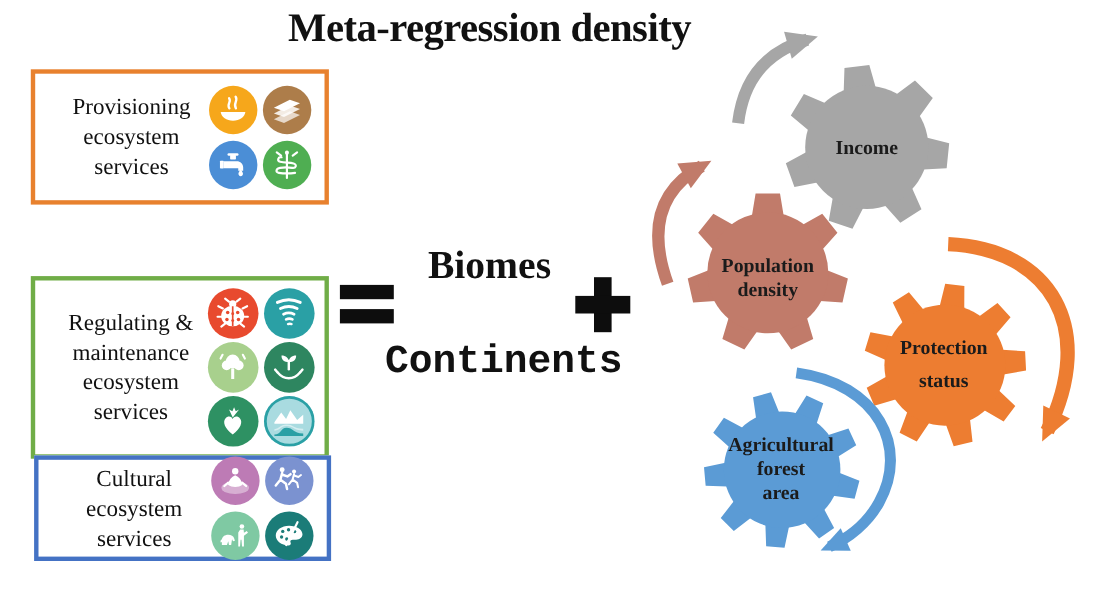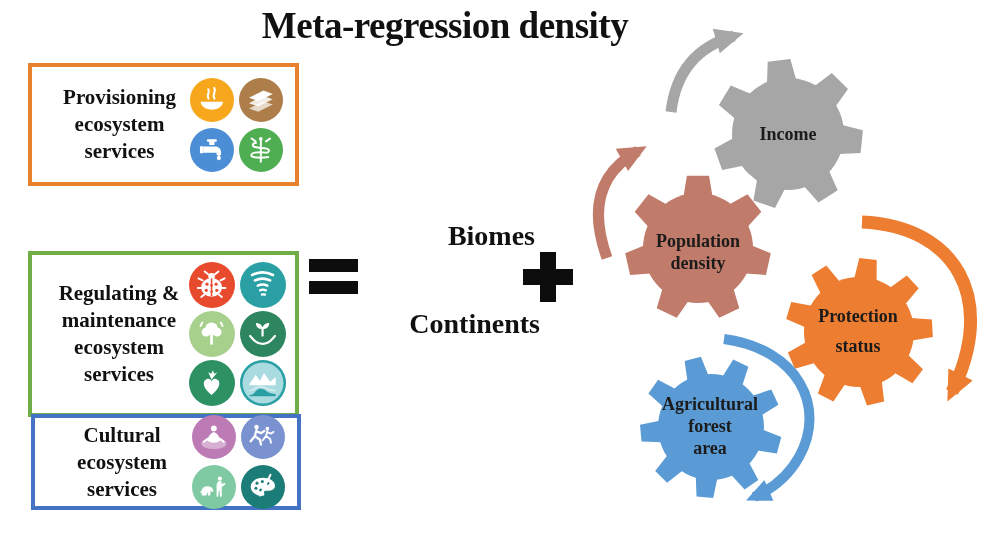--- a/index.html
+++ b/index.html
@@ -8,31 +8,31 @@
   #diagram-svg{position:absolute;left:0;top:0;}
 
   .title{position:absolute;left:175px;top:4px;width:540px;text-align:center;
          font-size:37px;font-weight:700;letter-spacing:-.5px;}
 
   .service-box{position:absolute;box-sizing:border-box;background:#fff;
                border:4px solid #888;display:flex;align-items:center;}
   #box-provisioning{left:28px;top:63px;width:271px;height:123px;}
   #box-regulating{left:28px;top:215px;width:271px;height:166px;margin-top:36px;}
   #box-cultural{left:31px;top:414px;width:270px;height:96px;}
-  .box-label{flex:1;text-align:center;font-size:21px;font-weight:700;line-height:27px;
+  .box-label{flex:1;text-align:center;font-size:21px;font-weight:400;line-height:27px;
              white-space:pre-line;padding-left:17px;}
   .icon-grid{display:grid;grid-template-columns:repeat(2,44px);gap:6px 5px;margin-right:12px;}
   #box-regulating .icon-grid{grid-template-columns:repeat(2,46px);gap:3px 5px;margin-right:9px;}
   .ic{width:44px;height:44px;border-radius:50%;display:flex;align-items:center;justify-content:center;}
   #box-regulating .ic{width:46px;height:46px;}
   .ic svg{width:72%;height:72%;display:block;}
 
-  .mid-label{position:absolute;text-align:right;font-size:28px;font-weight:700;}
+  .mid-label{position:absolute;text-align:center;font-size:36px;font-weight:700;}
   #biomes{left:355px;top:220px;width:180px;}
-  #continents{left:350px;top:308px;width:190px;}
+  #continents{left:350px;top:308px;width:190px;font-family:Liberation Mono, monospace;}
 
   .equals{position:absolute;left:309px;top:259px;width:49px;height:35px;}
   .equals .bar{position:absolute;left:0;width:49px;height:13px;background:#0d0d0d;}
   .equals .bar.b2{top:22px;}
   .plus{position:absolute;left:523px;top:252px;width:50px;height:50px;}
   .plus .pv{position:absolute;left:17px;top:0;width:16px;height:50px;background:#0d0d0d;}
   .plus .ph{position:absolute;left:0;top:17px;width:50px;height:16px;background:#0d0d0d;}
 
   .gear-label{font-size:18px;font-weight:700;fill:#1b1b1b;text-anchor:middle;
               font-family:"Liberation Serif","DejaVu Serif",serif;}

